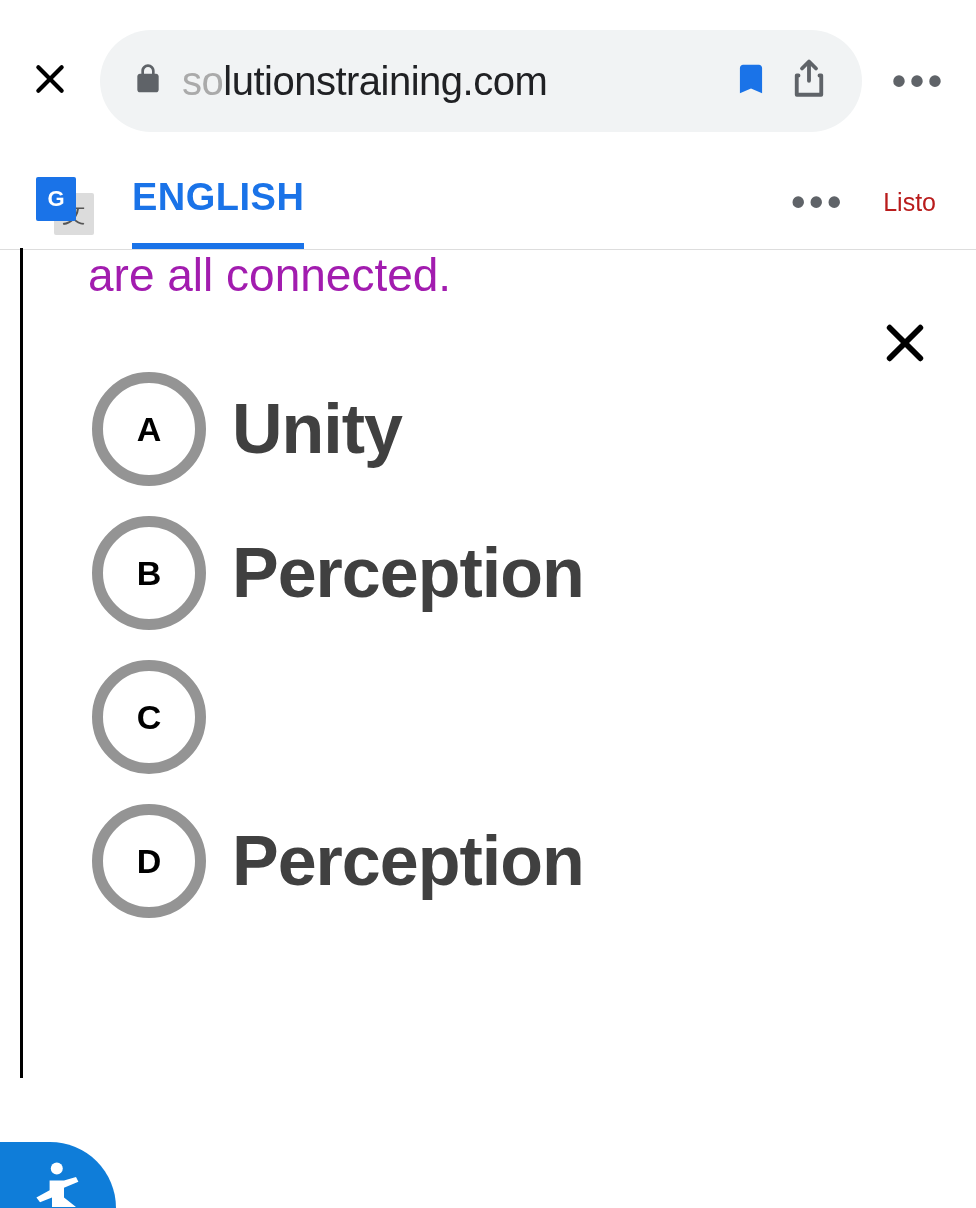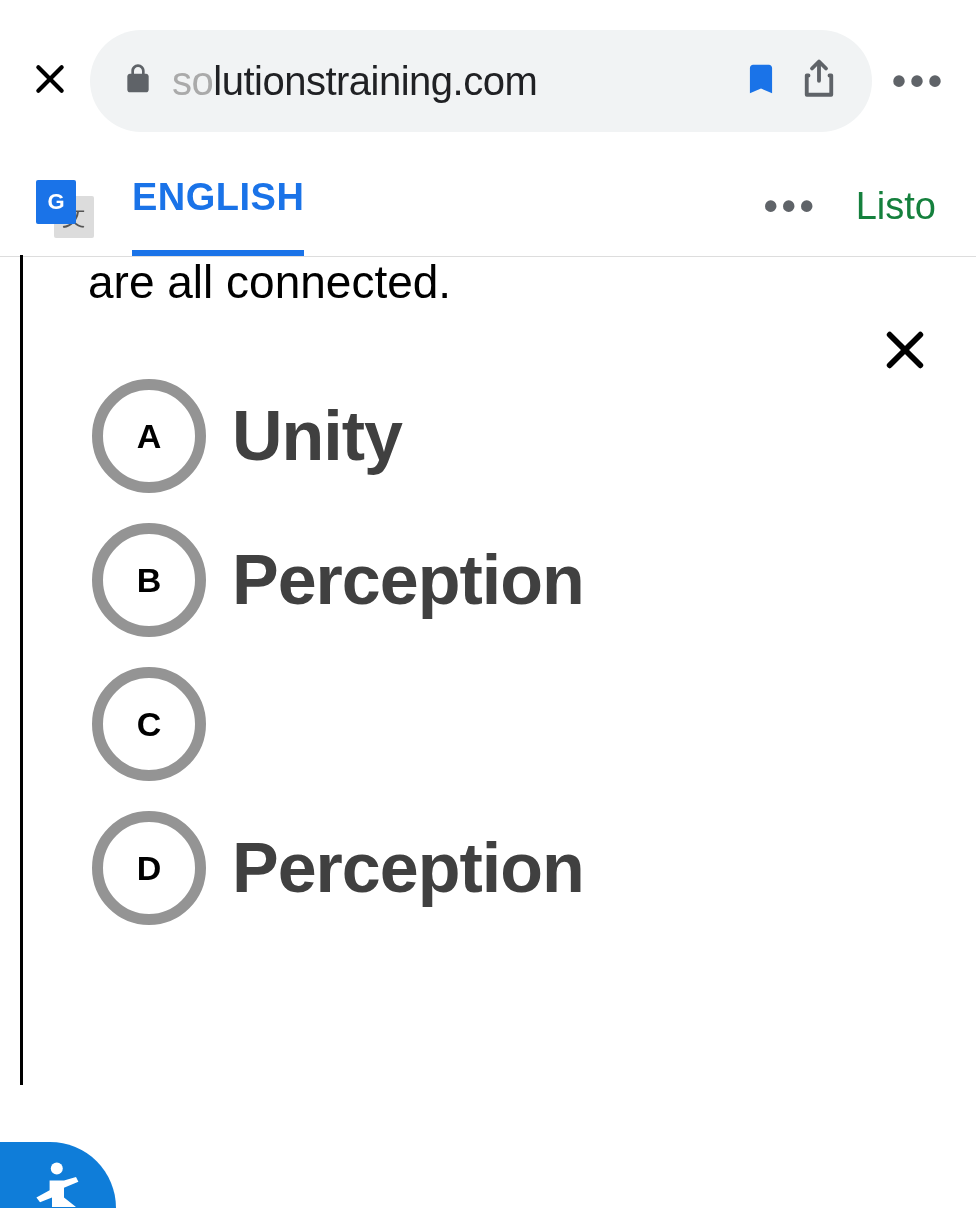--- a/index.html
+++ b/index.html
@@ -12,21 +12,21 @@
       width: 976px;
       height: 1208px;
       background: #fff;
       position: relative;
       overflow: hidden;
     }
     .browser-bar {
       display: flex;
       align-items: center;
       padding: 30px 30px 30px 30px;
-      gap: 20px;
+      gap: 30px;
     }
     .close-x {
       font-size: 52px;
       font-weight: 300;
       color: #000;
       cursor: pointer;
       line-height: 1;
     }
     .url-pill {
       flex: 1;
@@ -104,60 +104,60 @@
       font-size: 24px;
       display: flex;
       align-items: center;
       justify-content: center;
       border-radius: 2px;
     }
     .lang-tab {
       font-size: 38px;
       font-weight: 600;
       color: #1a73e8;
-      padding-bottom: 31px;
+      padding-bottom: 24px;
       cursor: pointer;
       letter-spacing: 0.5px;
     }
     .lang-tab.active {
       border-bottom: 6px solid #1a73e8;
     }
     .translate-spacer {
       flex: 1;
     }
     .translate-more {
       font-size: 40px;
       color: #5f6368;
       font-weight: bold;
       letter-spacing: 4px;
       padding-bottom: 20px;
       cursor: pointer;
     }
     .listo {
-      font-size: 38px;
-      color: #15803d;
+      font-size: 25px;
+      color: #b91c1c;
       padding-bottom: 20px;
       cursor: pointer;
     }
     .content-wrap {
       position: relative;
       padding: 0 0 0 20px;
     }
     .left-line {
       position: absolute;
       left: 20px;
       top: 0;
       bottom: 0;
       width: 3px;
       background: #000;
       height: 830px;
     }
     .partial-text {
       font-size: 46px;
-      color: #000000;
+      color: #a21caf;
       padding-left: 68px;
       margin-top: -2px;
       letter-spacing: 0px;
     }
     .close-question {
       position: absolute;
       right: 48px;
       top: 68px;
       font-size: 60px;
       font-weight: 600;

